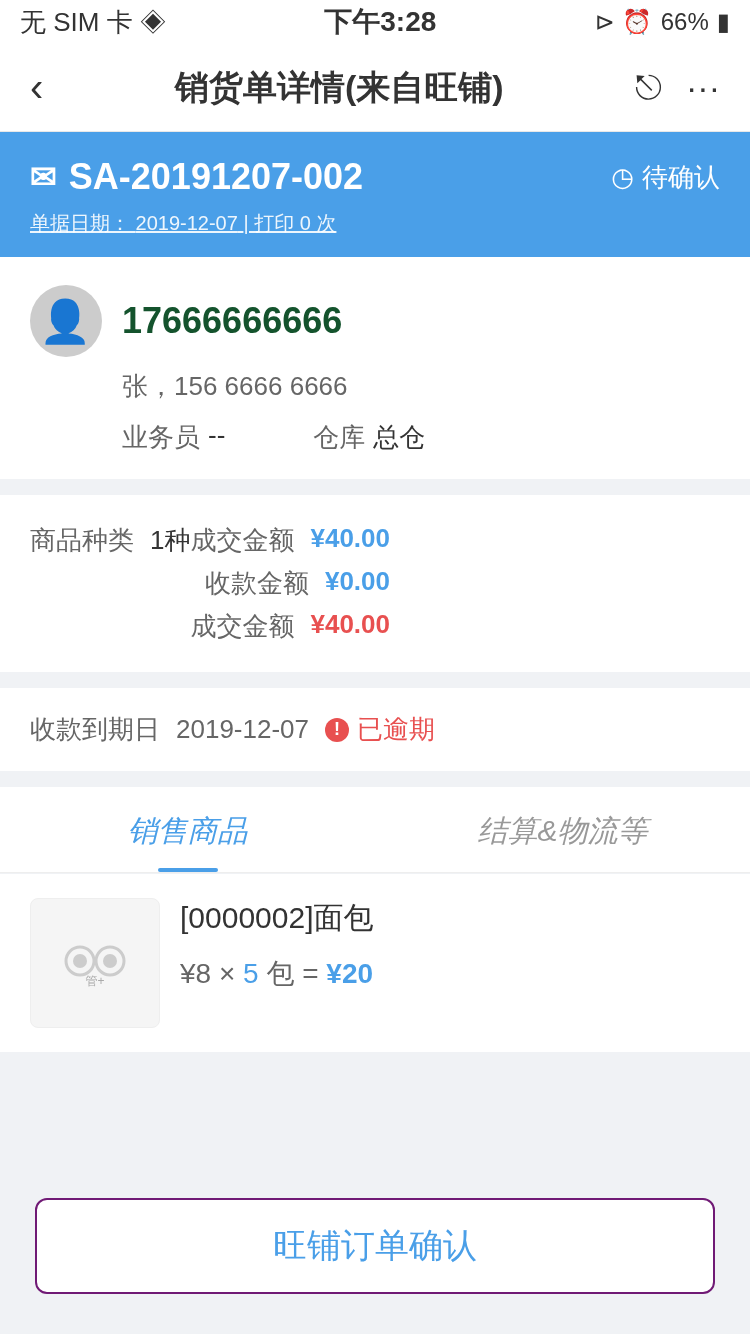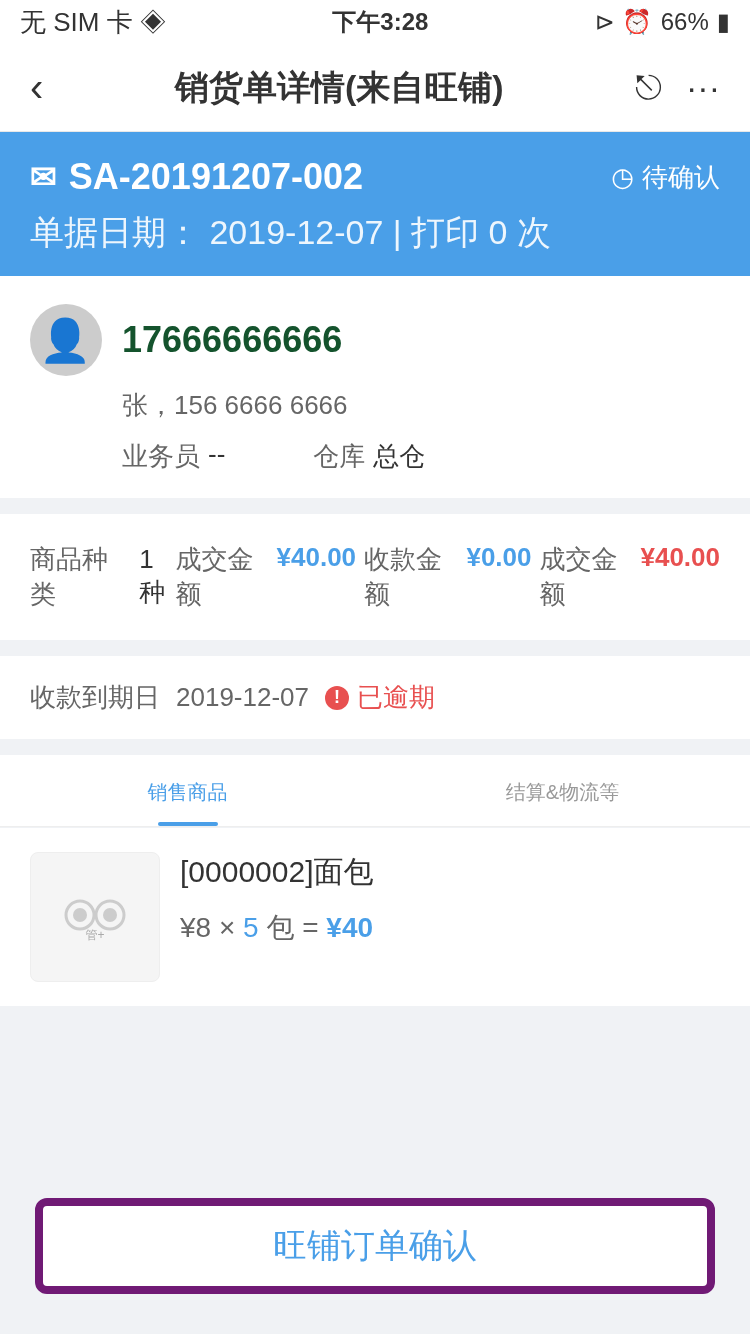--- a/index.html
+++ b/index.html
@@ -23,21 +23,21 @@
       padding: 0 20px;
       font-size: 26px;
       font-weight: 500;
     }
     .status-left {
       display: flex;
       align-items: center;
       gap: 10px;
     }
     .status-center {
-      font-size: 24px;
+      font-size: 28px;
       font-weight: 600;
     }
     .status-right {
       display: flex;
       align-items: center;
       gap: 8px;
       font-size: 24px;
     }
 
     
@@ -95,21 +95,22 @@
     }
     .order-status {
       display: flex;
       align-items: center;
       gap: 8px;
       color: #fff;
       font-size: 26px;
     }
     .order-date {
       color: rgba(255,255,255,0.9);
-      font-size: 34px;
+      font-size: 20px;
+      text-decoration: underline;
     }
 
     
     .customer-section {
       background: #fff;
       padding: 28px 30px 24px;
       margin-bottom: 16px;
     }
     .customer-row {
       display: flex;
@@ -179,21 +180,21 @@
     .summary-label {
       font-size: 26px;
       color: #666;
     }
     .summary-value {
       font-size: 26px;
       color: #333;
     }
     .summary-right {
       display: flex;
-      flex-direction: row;
+      flex-direction: column;
       align-items: flex-end;
       gap: 8px;
     }
     .summary-item {
       display: flex;
       gap: 16px;
       font-size: 26px;
     }
     .amount-label {
       color: #666;
@@ -243,24 +244,25 @@
       margin-bottom: 0;
     }
     .tabs-row {
       display: flex;
       border-bottom: 1px solid #eee;
     }
     .tab-item {
       flex: 1;
       text-align: center;
       padding: 24px 0 20px;
-      font-size: 20px;
+      font-size: 30px;
       color: #999;
       cursor: pointer;
       position: relative;
+      font-style: italic;
     }
     .tab-item.active {
       color: #4a9fe8;
     }
     .tab-item.active::after {
       content: '';
       position: absolute;
       bottom: 0;
       left: 50%;
       transform: translateX(-50%);
@@ -325,21 +327,21 @@
       position: fixed;
       bottom: 40px;
       left: 50%;
       transform: translateX(-50%);
       width: 680px;
     }
     .confirm-btn {
       width: 100%;
       height: 96px;
       background: #fff;
-      border: 8px solid #701a75;
+      border: 2px solid #701a75;
       border-radius: 12px;
       font-size: 34px;
       color: #4a9fe8;
       font-weight: 500;
       cursor: pointer;
       display: flex;
       align-items: center;
       justify-content: center;
     }
   </style>
@@ -462,21 +464,21 @@
       </svg>
     </div>
     <div class="product-info">
       <div class="product-name">[0000002]面包</div>
       <div class="product-price">
         <span>¥8</span>
         <span> × </span>
         <span class="qty">5</span>
         <span>包</span>
         <span> = </span>
-        <span class="total">¥40</span>
+        <span class="total">¥20</span>
       </div>
     </div>
   </div>
 </div>
 
 <div class="bottom-spacer"></div>
 
 <div class="confirm-btn-container">
   <button class="confirm-btn">旺铺订单确认</button>
 </div>

